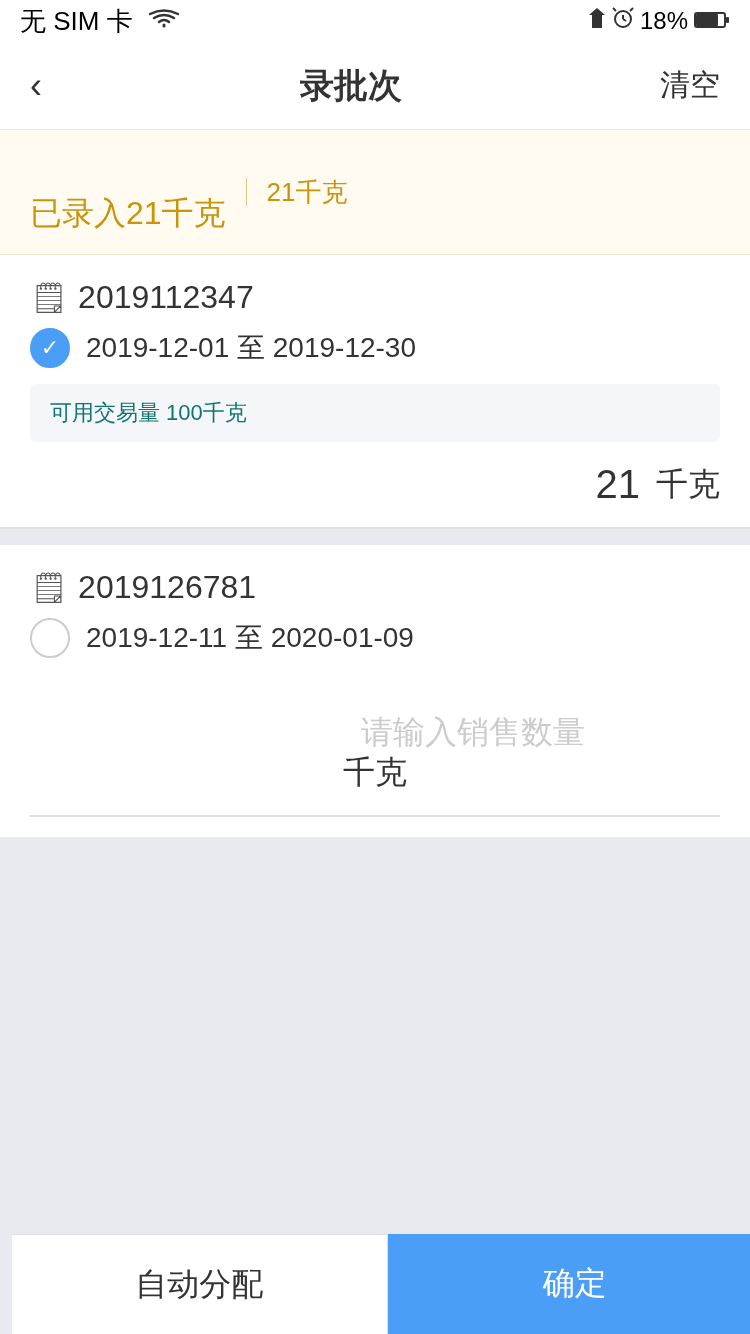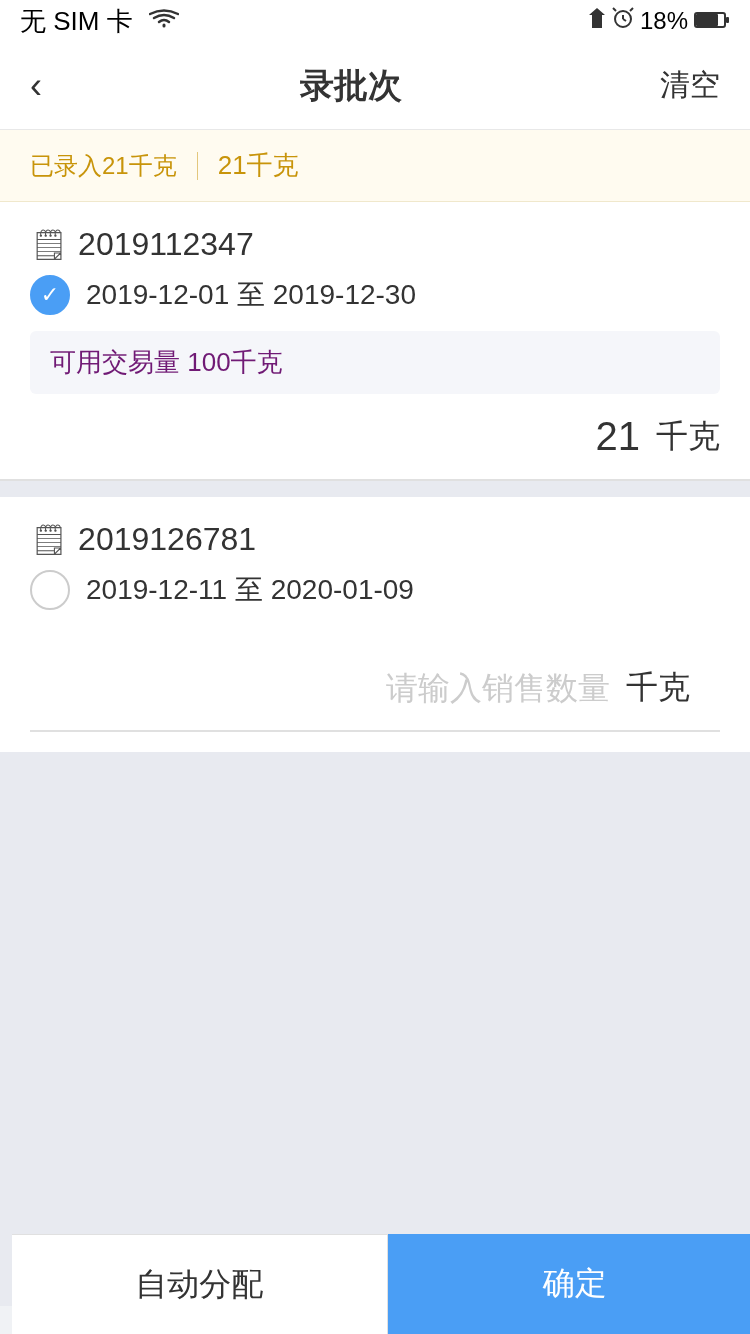--- a/index.html
+++ b/index.html
@@ -59,22 +59,23 @@
     
     .info-bar {
       background: #fffbf0;
       padding: 18px 30px;
       display: flex;
       align-items: center;
       gap: 20px;
       border-bottom: 1px solid #f0e8cc;
     }
     .info-label {
-      font-size: 24px;
+      font-size: 32px;
       color: #c8940a;
+      margin-top: 44px;
     }
     .info-divider {
       width: 1px;
       height: 28px;
       background: #c8940a;
       opacity: 0.5;
     }
     .info-value {
       font-size: 26px;
       color: #c8940a;
@@ -132,22 +133,22 @@
       color: #333;
     }
 
     .batch-qty-bar {
       background: #f5f6fa;
       border-radius: 6px;
       padding: 14px 20px;
       margin-bottom: 0;
     }
     .batch-qty-text {
-      font-size: 26px;
-      color: #701a75;
+      font-size: 22px;
+      color: #0f766e;
     }
 
     
     .value-row {
       background: #fff;
       padding: 20px 30px;
       display: flex;
       align-items: center;
       justify-content: flex-end;
       gap: 16px;
@@ -169,21 +170,21 @@
       background: #e8eaf0;
     }
 
     
     .input-row {
       background: #fff;
       padding: 20px 30px;
       display: flex;
       align-items: center;
       justify-content: flex-end;
-      gap: 16px;
+      flex-direction: column;
     }
     .qty-input {
       border: none;
       outline: none;
       font-size: 32px;
       color: #ccc;
       text-align: right;
       flex: 1;
       background: transparent;
     }

